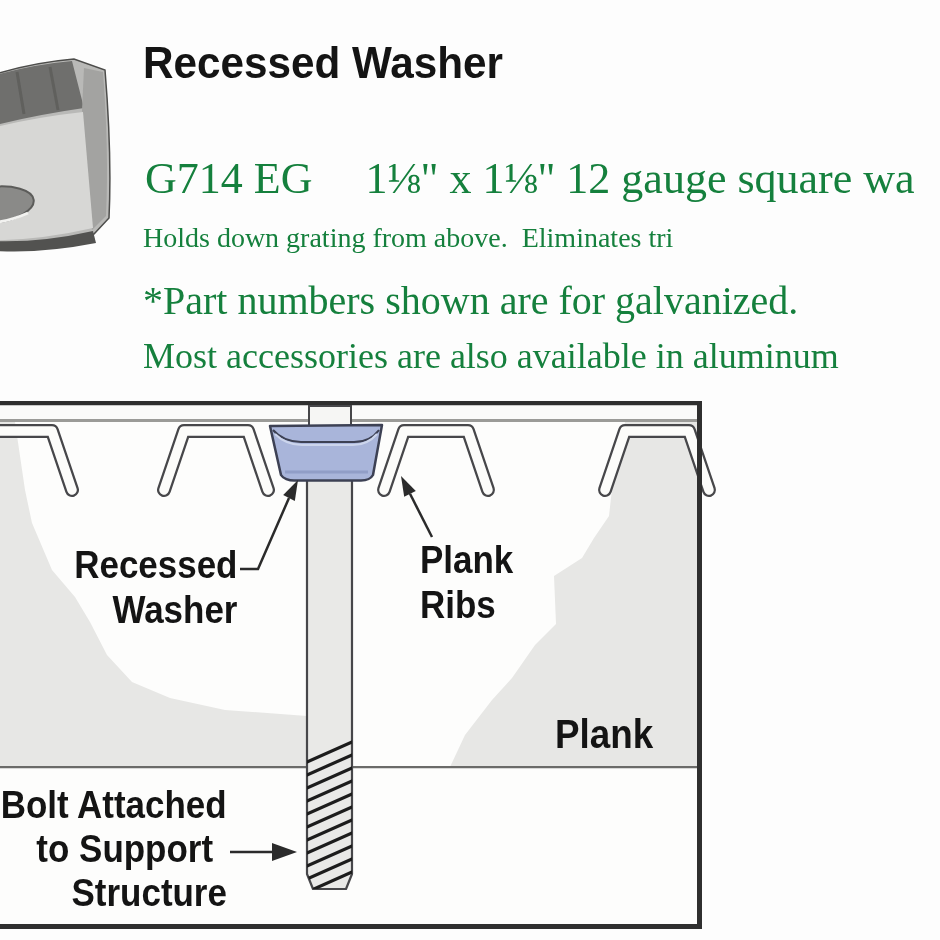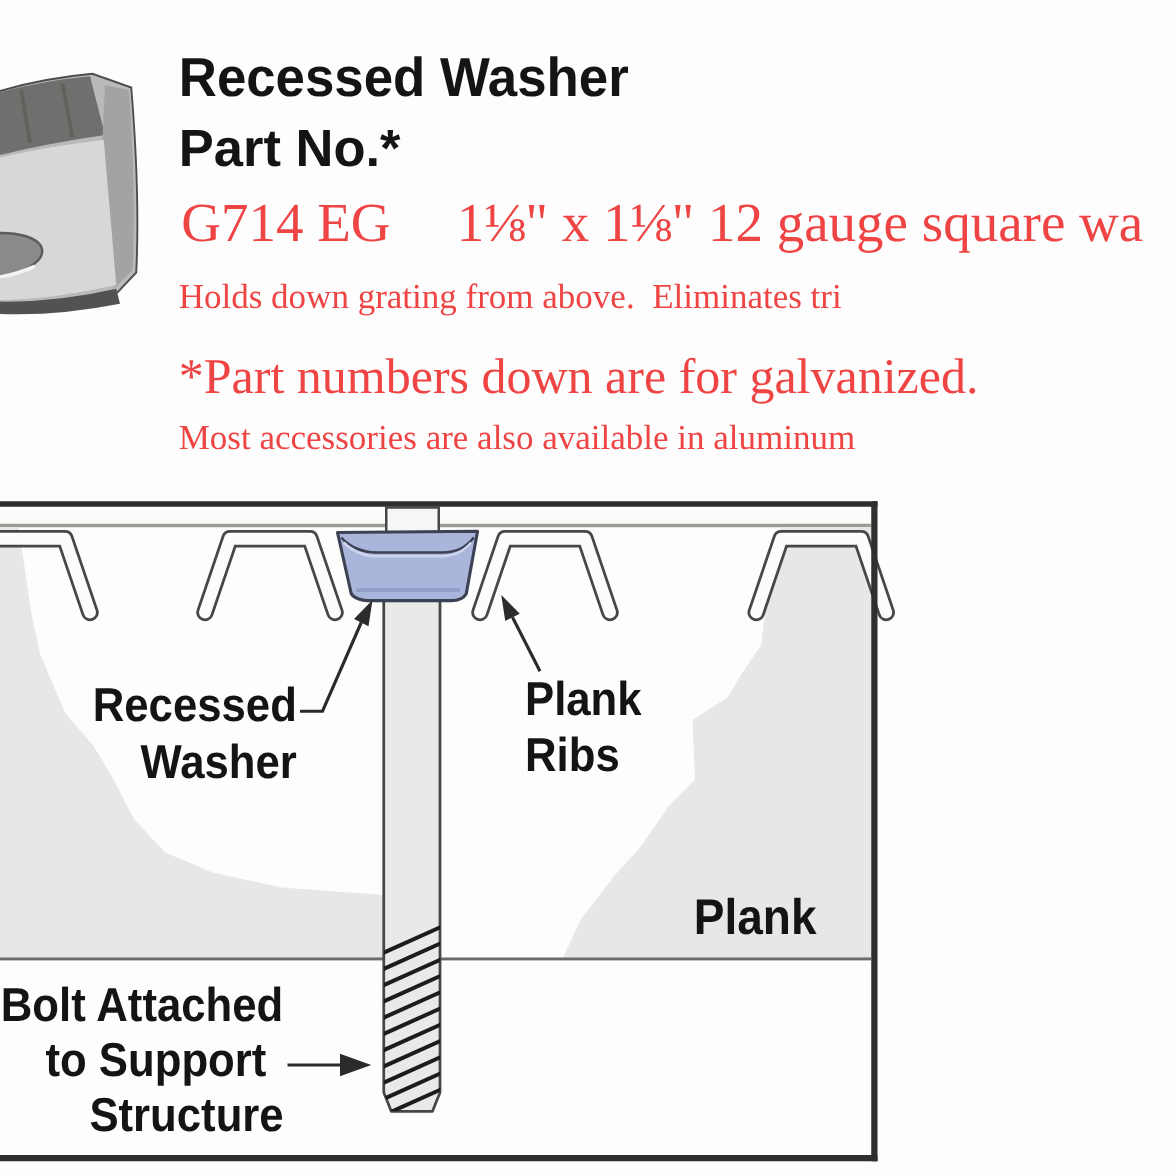--- a/index.html
+++ b/index.html
@@ -4,28 +4,28 @@
 <style>
   html,body{margin:0;padding:0;}
   body{
     width:940px;height:940px;position:relative;overflow:hidden;
     background:#fdfdfd;
     font-family:"Liberation Sans",sans-serif;
     color:#161616;
   }
   .abs{position:absolute;}
   .sans-b{font-family:"Liberation Sans",sans-serif;font-weight:bold;color:#141414;}
-  .serif{font-family:"Liberation Serif",serif;color:#ef4444;white-space:nowrap;}
+  .serif{font-family:"Liberation Serif",serif;color:#15803d;white-space:nowrap;}
   .title{font-size:44px;left:143px;top:38px;transform:scaleX(.96);transform-origin:left top;white-space:nowrap;}
   .colhead{font-size:42px;left:143px;top:95px;display:flex;gap:18px;white-space:nowrap;}
   .partrow{font-size:44px;left:145px;top:153px;display:flex;white-space:nowrap;}
   .partrow .desc{margin-left:53px;}
   .note1{font-size:28px;left:143px;top:222px;}
   .note2{font-size:40px;left:143px;top:277px;}
-  .note3{font-size:28px;left:143px;top:335px;}
+  .note3{font-size:36px;left:143px;top:335px;}
   .dlabel{font-weight:bold;color:#141414;white-space:nowrap;}
   .lbl-washer{font-size:38px;line-height:45px;right:703px;top:543px;text-align:right;transform:scaleX(.92);transform-origin:right top;}
   .lbl-ribs{font-size:38px;line-height:45px;left:420px;top:538px;text-align:left;transform:scaleX(.92);transform-origin:left top;}
   .lbl-plank{font-size:40px;left:555px;top:712px;transform:scaleX(.92);transform-origin:left top;}
   .bolt-line{font-size:38px;transform:scaleX(.92);transform-origin:right top;}
   .bl1{right:713px;top:784px;}
   .bl2{right:727px;top:828px;}
   .bl3{right:713px;top:872px;}
 </style>
 </head>
@@ -39,28 +39,27 @@
   <path d="M88,17 L96,60" stroke="#565654" stroke-width="3" opacity=".6" fill="none"></path>
   <path d="M122,18 L141,22 Q147,100 144,166 L130,180 L120,60 Z" fill="#a3a3a1"></path>
   <path d="M14,82 Q66,68 121,62 L131,178 Q70,192 16,190 Z" fill="#d7d7d5"></path>
   <ellipse cx="30" cy="155" rx="42" ry="18" transform="rotate(-7 30 155)" fill="#8a8a88" stroke="#5c5c5a" stroke-width="2"></ellipse>
   <path d="M-5,168 Q28,180 66,163" stroke="#f2f2f0" stroke-width="3" fill="none"></path>
   <path d="M14,190 Q70,195 131,181 L134,193 Q68,206 12,199 Z" fill="#525250"></path>
 </svg>
 
 <div class="abs sans-b title">Recessed Washer</div>
 <div class="abs sans-b colhead">
-  <span>Part No.*</span>
 </div>
 <div class="abs serif partrow">
   <span>G714 EG</span>
   <span class="desc">1⅛" x 1⅛" 12 gauge square wa</span>
 </div>
 <div class="abs serif note1">Holds down grating from above.&nbsp; Eliminates tri</div>
-<div class="abs serif note2">*Part numbers down are for galvanized.</div>
+<div class="abs serif note2">*Part numbers shown are for galvanized.</div>
 <div class="abs serif note3">Most accessories are also available in aluminum</div>
 
 <svg class="abs" style="left:0;top:395px" width="940" height="545" viewBox="0 0 940 545">
   <defs>
     <clipPath id="boltClip">
       <path d="M307,35 L307,479 L313,494 L346,494 L352,479 L352,35 Z"></path>
     </clipPath>
   </defs>
 
   <rect x="0" y="6" width="702" height="4.5" fill="#2f2f2f"></rect>

